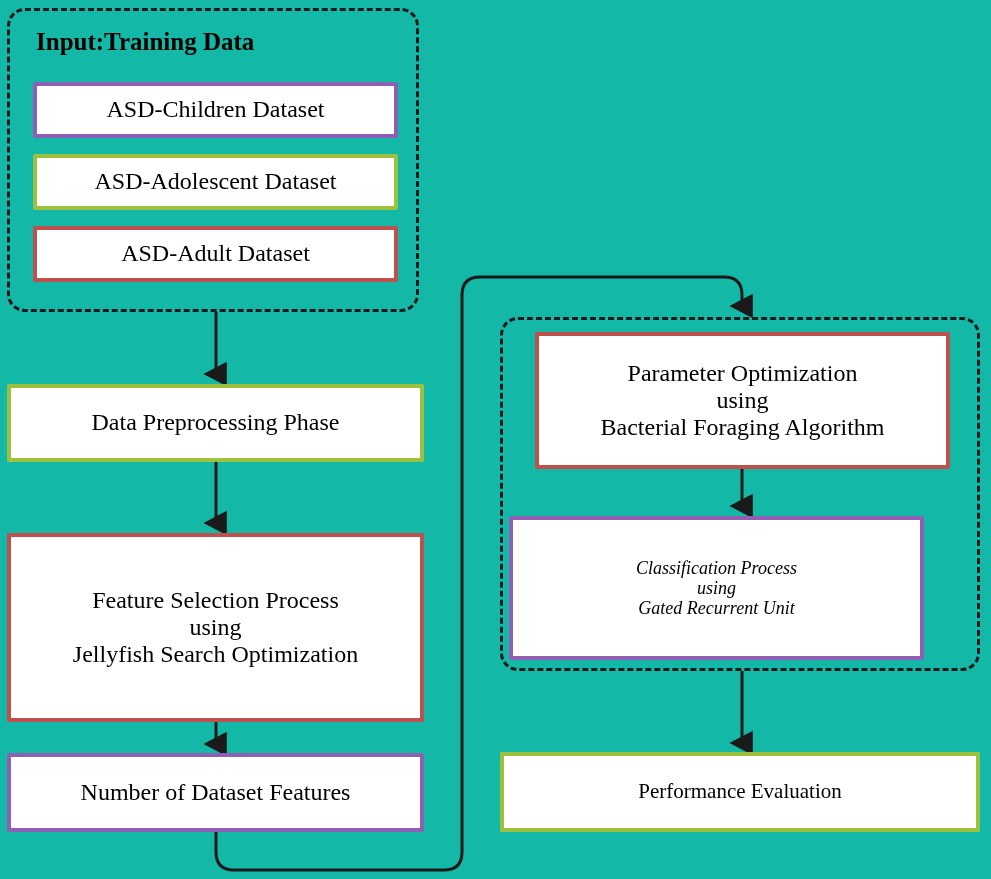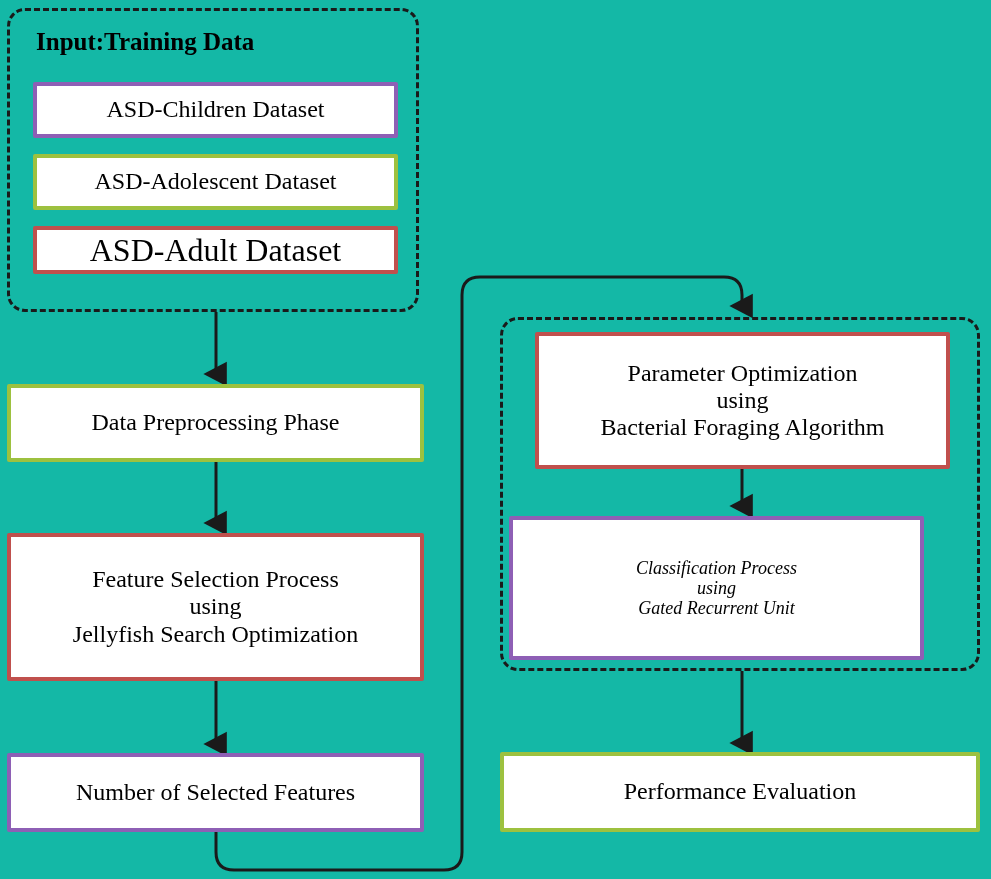--- a/index.html
+++ b/index.html
@@ -111,49 +111,49 @@
   <div class="group-title" style="left:36px; top:28px; font-size:25px;">Input:Training Data</div>
 
   <div class="node square bw-green-thin" style="left:33px; top:154px; width:365px; height:56px; font-size:24px;">
     <span class="nodetext">ASD-Adolescent Dataset</span>
   </div>
 
   <div class="node square bw-purple-thin" style="left:33px; top:82px; width:365px; height:56px; font-size:24px;">
     <span class="nodetext">ASD-Children Dataset</span>
   </div>
 
-  <div class="node square bw-red-thin" style="left:33px; top:226px; width:365px; height:48px; font-size:32px;">
+  <div class="node square bw-red-thin" style="left:33px; top:226px; width:365px; height:56px; font-size:24px;">
     <span class="nodetext">ASD-Adult Dataset</span>
   </div>
 
   <div class="node rounded bw-green" style="left:7px; top:384px; width:417px; height:78px; font-size:24px;">
     <span class="nodetext">Data Preprocessing Phase</span>
   </div>
 
-  <div class="node rounded bw-red" style="left:7px; top:533px; width:417px; height:148px; font-size:24px;">
+  <div class="node rounded bw-red" style="left:7px; top:533px; width:417px; height:189px; font-size:24px;">
     <span class="nodetext">Feature Selection Process
 using
 Jellyfish Search Optimization</span>
   </div>
 
   <div class="node rounded bw-purple" style="left:7px; top:753px; width:417px; height:79px; font-size:24px;">
-    <span class="nodetext">Number of Selected Features</span>
+    <span class="nodetext">Number of Dataset Features</span>
   </div>
 
   <div class="dashed-group" style="left:500px; top:317px; width:480px; height:354px;"></div>
 
   <div class="node rounded bw-red" style="left:535px; top:332px; width:415px; height:137px; font-size:24px;">
     <span class="nodetext">Parameter Optimization
 using
 Bacterial Foraging Algorithm</span>
   </div>
 
   <div class="node rounded bw-purple" style="left:509px; top:516px; width:415px; height:144px; font-size:18px;font-style:italic;">
     <span class="nodetext">Classification Process
 using
 Gated Recurrent Unit</span>
   </div>
 
-  <div class="node rounded bw-green" style="left:500px; top:752px; width:480px; height:80px; font-size:24px;">
+  <div class="node rounded bw-green" style="left:500px; top:752px; width:480px; height:80px; font-size:21px;">
     <span class="nodetext">Performance Evaluation</span>
   </div>
 
 </div>
 
 </body></html>

